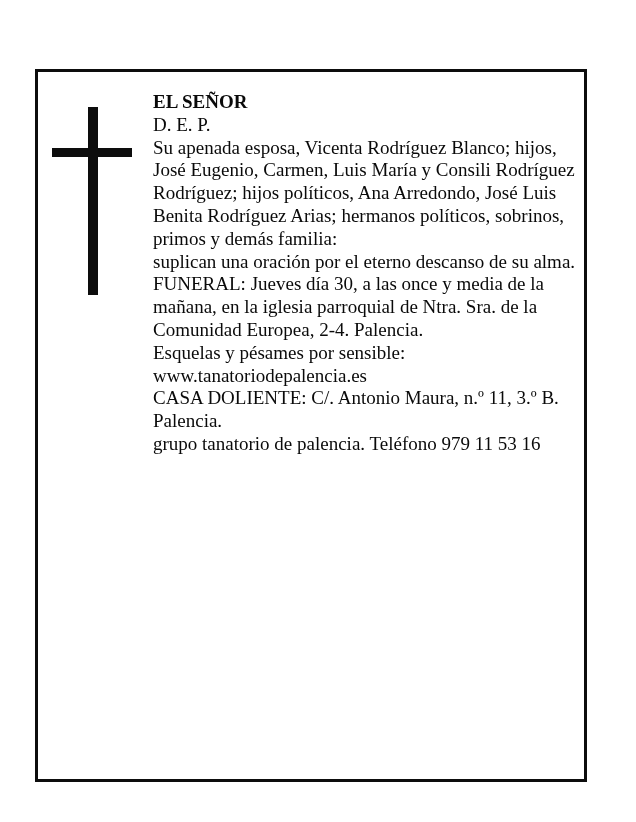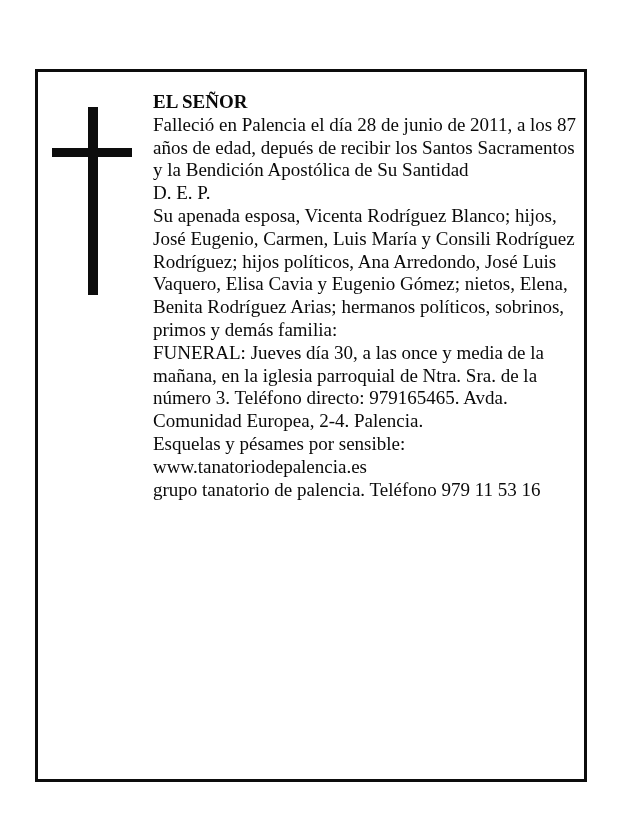--- a/index.html
+++ b/index.html
@@ -75,45 +75,43 @@
 <div class="page">
   <div class="sheet">
 
     <div class="cross">
       <div class="vbar"></div>
       <div class="hbar"></div>
     </div>
 
     <div class="text-col">
       <div class="line bold">EL SEÑOR</div>
-      <div>
-          <div class="line">Falleció en Palencia el día 28 de junio de 2011, a los 87</div>
-          <div class="line">años de edad, depués de recibir los Santos Sacramentos</div>
-          <div class="line">y la Bendición Apostólica de Su Santidad</div>
-        </div>
       <div class="line">D. E. P.</div>
       <div>
           <div class="line">Su apenada esposa, Vicenta Rodríguez Blanco; hijos,</div>
           <div class="line">José Eugenio, Carmen, Luis María y Consili Rodríguez</div>
           <div class="line">Rodríguez; hijos políticos, Ana Arredondo, José Luis</div>
-          <div class="line">Vaquero, Elisa Cavia y Eugenio Gómez; nietos, Elena,</div>
           <div class="line">Benita Rodríguez Arias; hermanos políticos, sobrinos,</div>
           <div class="line">primos y demás familia:</div>
         </div>
       <div>
+          <div class="line">suplican una oración por el eterno descanso de su alma.</div>
         </div>
       <div>
           <div class="line">FUNERAL: Jueves día 30, a las once y media de la</div>
           <div class="line">mañana, en la iglesia parroquial de Ntra. Sra. de la</div>
         </div>
       <div>
-          <div class="line">número 3. Teléfono directo: 979165465. Avda.</div>
           <div class="line">Comunidad Europea, 2-4. Palencia.</div>
         </div>
       <div>
           <div class="line">Esquelas y pésames por sensible:</div>
           <div class="line">www.tanatoriodepalencia.es</div>
+        </div>
+      <div>
+          <div class="line">CASA DOLIENTE: C/. Antonio Maura, n.º 11, 3.º B.</div>
+          <div class="line">Palencia.</div>
         </div>
       <div class="line">grupo tanatorio de palencia. Teléfono 979 11 53 16</div>
     </div>
 
   </div>
 </div>
 
 </body></html>

